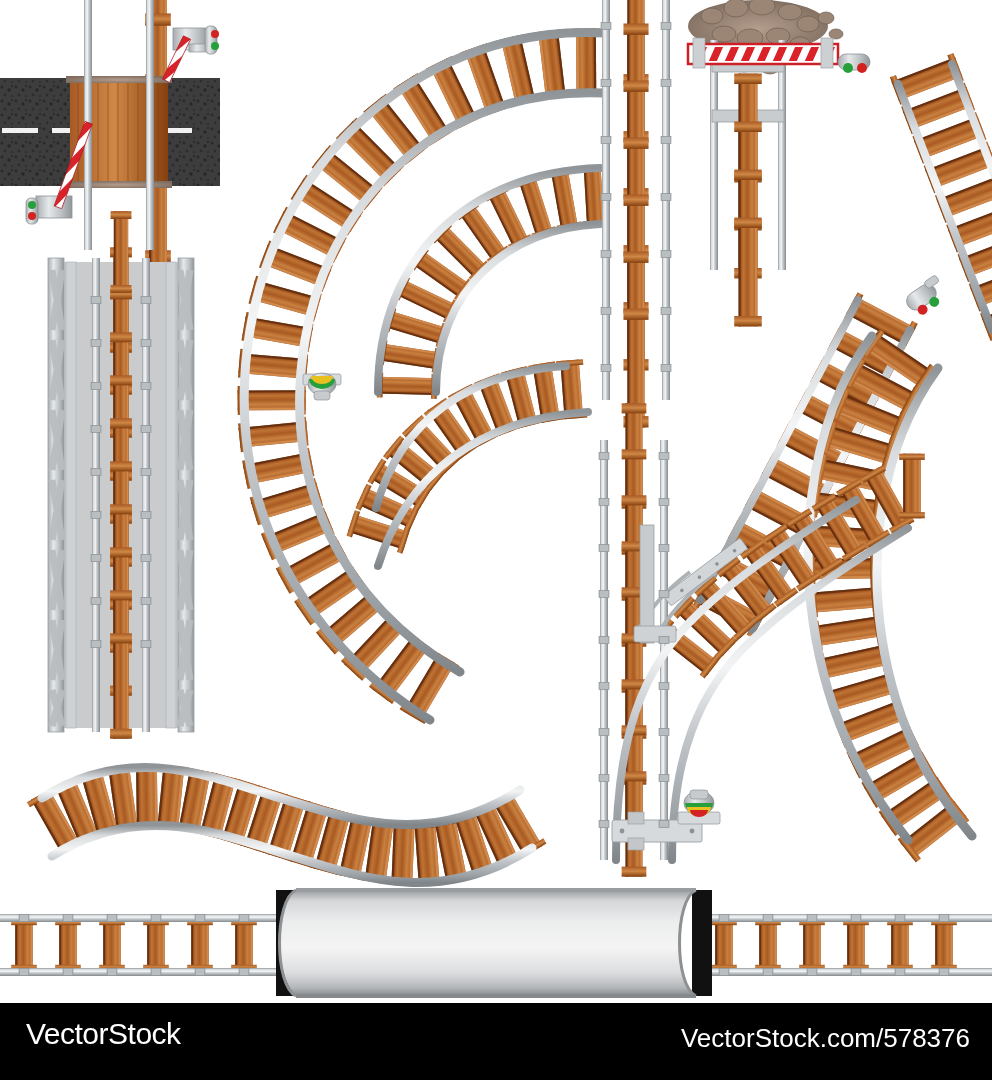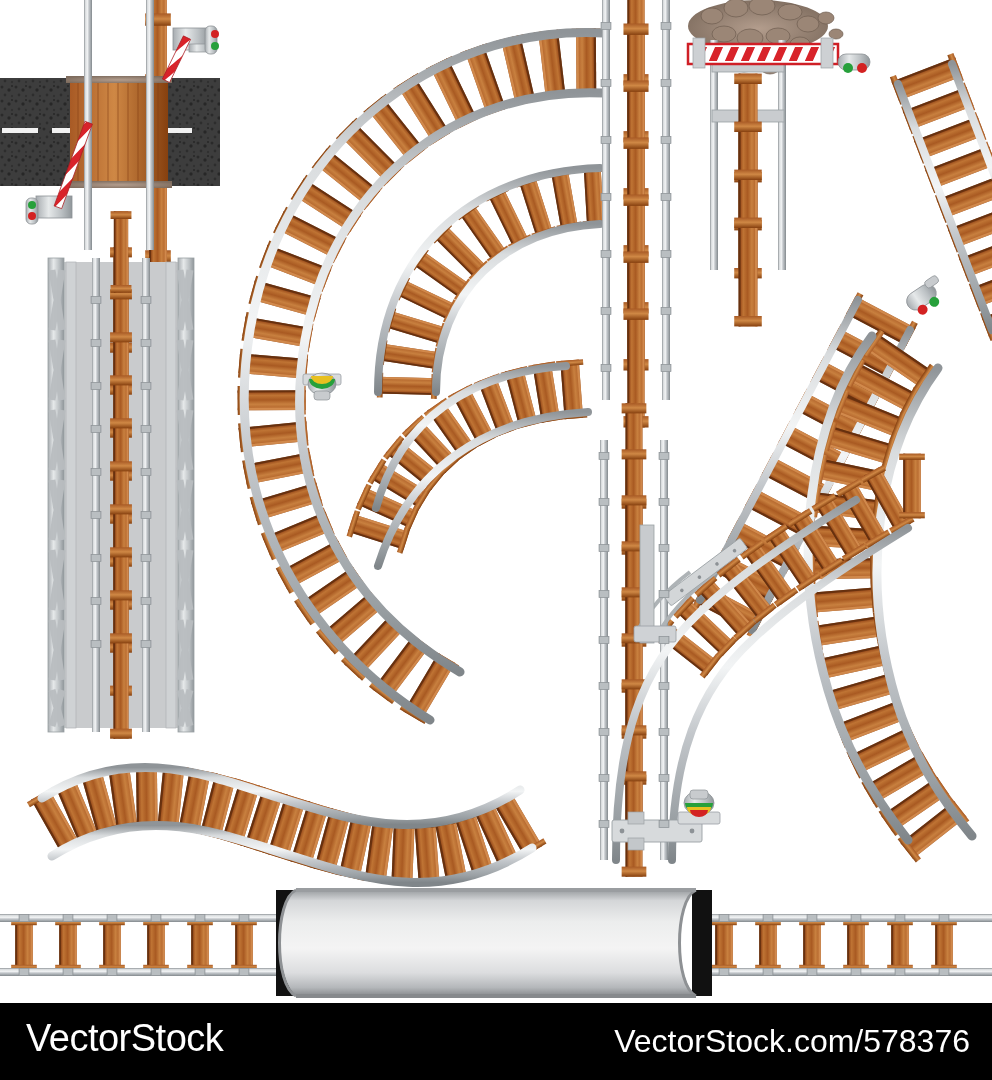--- a/index.html
+++ b/index.html
@@ -1,21 +1,21 @@
 <!DOCTYPE html>
 <html><head>
 <meta charset="utf-8">
 <style>
   html,body{margin:0;padding:0;background:#fff;}
   body{font-family:"Liberation Sans",sans-serif;}
   #stage{position:relative;width:992px;height:1080px;background:#ffffff;overflow:hidden;}
   #art{position:absolute;left:0;top:0;width:992px;height:1003px;}
   .footer{position:absolute;left:0;top:1003px;width:992px;height:77px;background:#000;}
-  .footer .brand{position:absolute;left:26px;top:14px;color:#fff;font-size:38px;font-weight:400;letter-spacing:-0.5px;font-family:"Liberation Sans",sans-serif;}
-  .footer .url{position:absolute;right:22px;top:20px;color:#fff;font-size:32px;font-family:"Liberation Sans",sans-serif;}
+  .footer .brand{position:absolute;left:26px;top:14px;color:#fff;font-size:30px;font-weight:400;letter-spacing:-0.5px;font-family:"Liberation Sans",sans-serif;}
+  .footer .url{position:absolute;right:22px;top:20px;color:#fff;font-size:26px;font-family:"Liberation Sans",sans-serif;}
 </style>
 </head>
 <body>
 
 <div id="stage">
 
   <svg id="art" viewBox="0 0 992 1003" preserveAspectRatio="none" xmlns="http://www.w3.org/2000/svg">
     <defs>
 
       <linearGradient id="wood" x1="0" y1="0" x2="0" y2="1">

